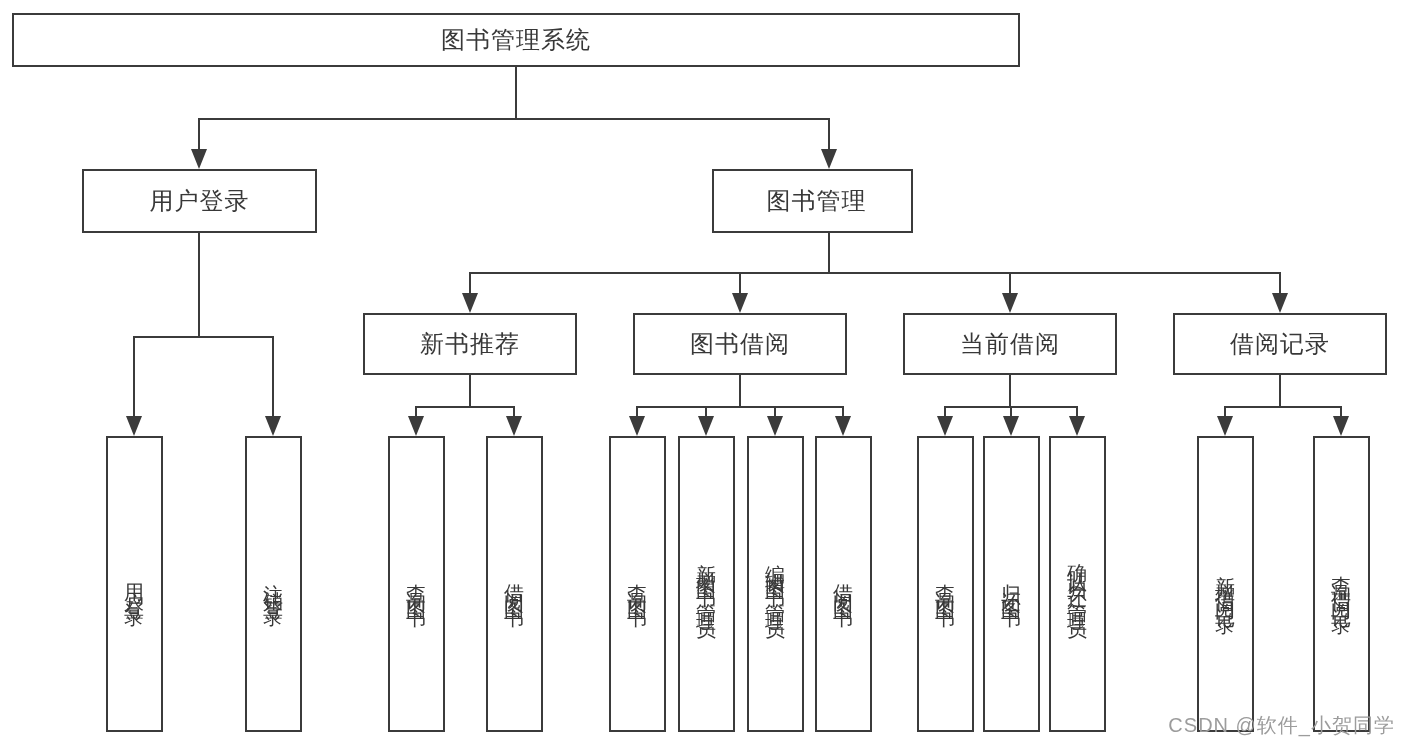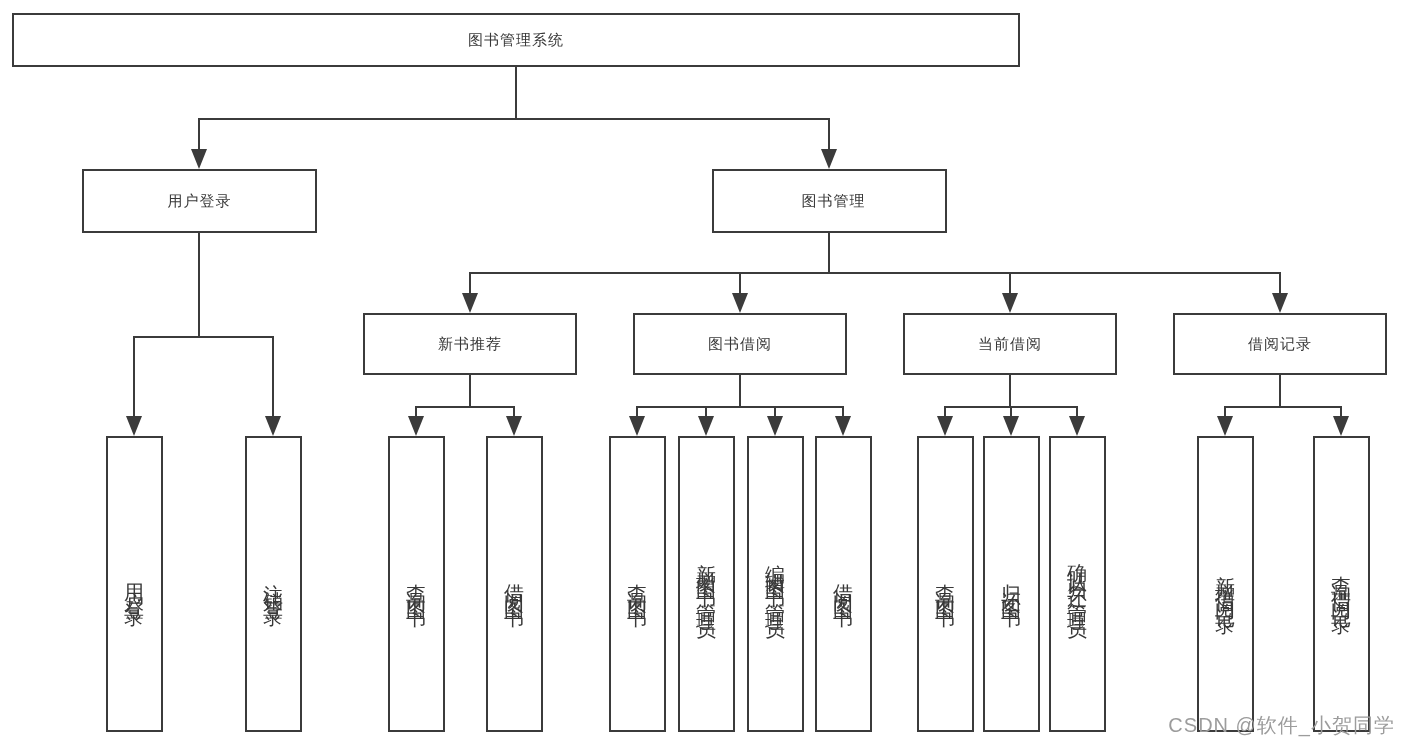--- a/index.html
+++ b/index.html
@@ -16,21 +16,21 @@
     background:var(--bg);
     overflow:hidden;
     font-family:"Liberation Sans","DejaVu Sans",sans-serif;
     color:var(--text);
   }
   .hbox{
     position:absolute;
     border:2px solid var(--line);
     background:#fff;
     display:flex;align-items:center;justify-content:center;
-    font-size:15px;
+    font-size:24px;
     letter-spacing:1px;
     white-space:nowrap;
   }
   .vbox{
     position:absolute;
     border:2px solid var(--line);
     background:#fff;
     display:flex;align-items:center;justify-content:center;
     top:436px;height:296px;width:57px;
   }
@@ -70,21 +70,21 @@
   <div class="vline" style="left:515px;top:67px;height:52px;"></div>
   <div class="hline" style="left:198px;top:118px;width:632px;"></div>
   <div class="vline" style="left:198px;top:118px;height:33px;"></div>
   <div class="arrow" style="left:191px;top:149px;"></div>
   <div class="vline" style="left:828px;top:118px;height:33px;"></div>
   <div class="arrow" style="left:821px;top:149px;"></div>
 
   <div class="hbox" style="left:82px;top:169px;width:235px;height:64px;">
     <span>用户登录</span>
   </div>
-  <div class="hbox" style="left:712px;top:169px;width:235px;height:64px;padding-left:8px;">
+  <div class="hbox" style="left:712px;top:169px;width:201px;height:64px;padding-left:8px;">
     <span>图书管理</span>
   </div>
 
   <div class="vline" style="left:198px;top:233px;height:104px;"></div>
   <div class="hline" style="left:133px;top:336px;width:141px;"></div>
   <div class="vline" style="left:133px;top:336px;height:82px;"></div>
   <div class="arrow" style="left:126px;top:416px;"></div>
   <div class="vline" style="left:272px;top:336px;height:82px;"></div>
   <div class="arrow" style="left:265px;top:416px;"></div>
 

